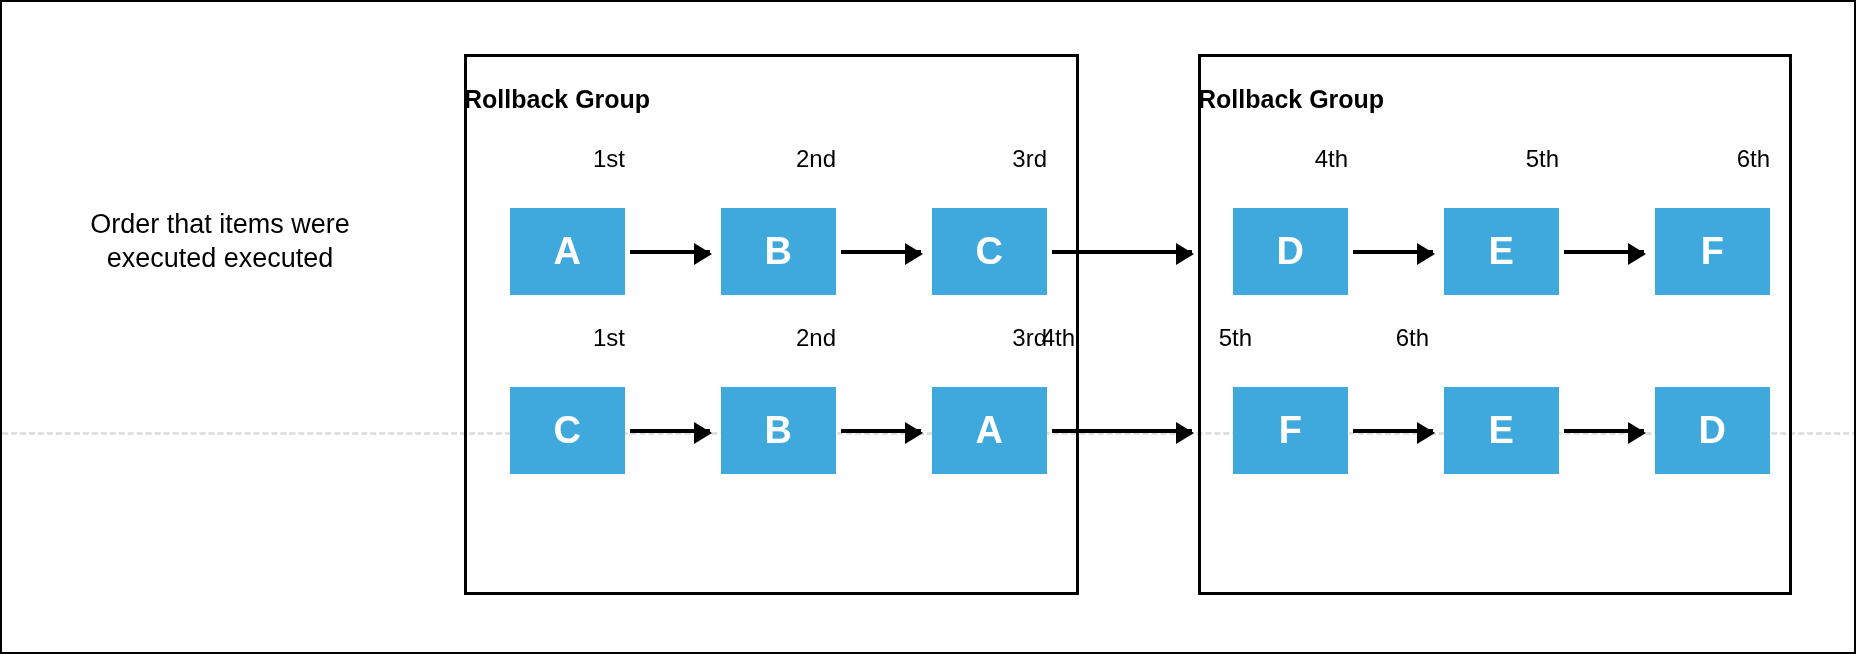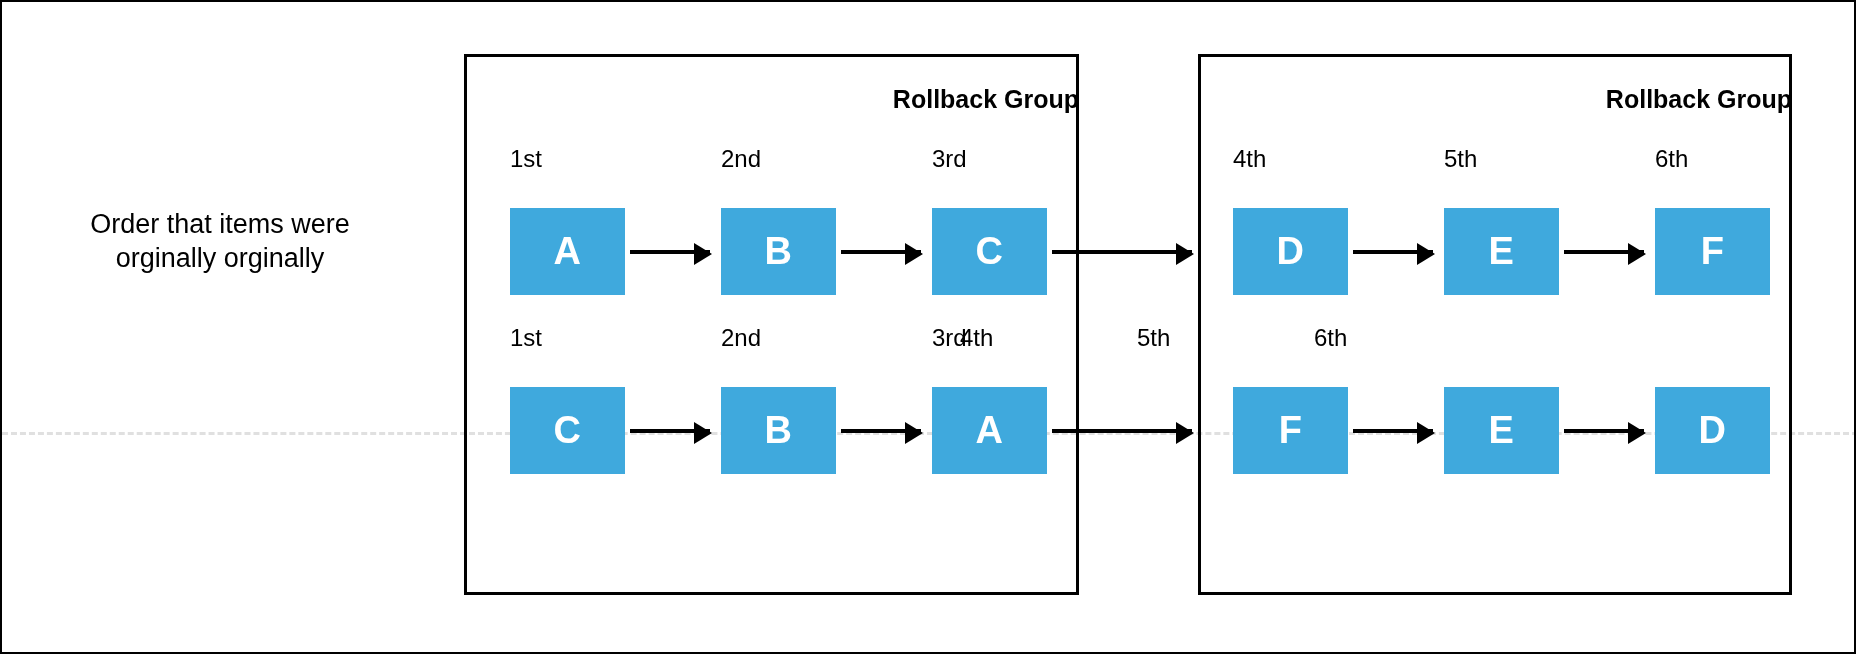--- a/index.html
+++ b/index.html
@@ -42,21 +42,21 @@
 
   
   .group-box {
     position: absolute;
     border: 3px solid #000000;
     box-sizing: border-box;
     background: transparent;
   }
   .group-title {
     position: absolute;
-    text-align: right;
+    text-align: left;
     font-size: 25px;
     font-weight: bold;
     color: #000000;
     white-space: nowrap;
   }
 
   
   .node {
     position: absolute;
     width: 115px;
@@ -69,21 +69,21 @@
     font-size: 38px;
     font-weight: bold;
     letter-spacing: 0.5px;
   }
 
   
   .ordinal {
     position: absolute;
     font-size: 24px;
     color: #000000;
-    text-align: left;
+    text-align: right;
     white-space: nowrap;
     width: 115px;
   }
 
   
   .arrow {
     position: absolute;
     height: 0;
     border-top: 4px solid #000000;
   }
@@ -100,21 +100,21 @@
   }
 </style>
 </head>
 <body>
 
 <div id="canvas">
 
   <div class="dashed-rule" style="top:430px;"></div>
 
   <div class="side-caption" style="left:48px; top:205px; width:340px;">Order that items were
-orginally orginally</div>
+executed executed</div>
 
 
   <div class="group-box" style="left:462px; top:52px; width:615px; height:541px;">
   </div>
   <div class="group-title" style="left:462px; top:83px; width:615px;">Rollback Group</div>
 
   <div class="group-box" style="left:1196px; top:52px; width:594px; height:541px;">
   </div>
   <div class="group-title" style="left:1196px; top:83px; width:594px;">Rollback Group</div>
 

